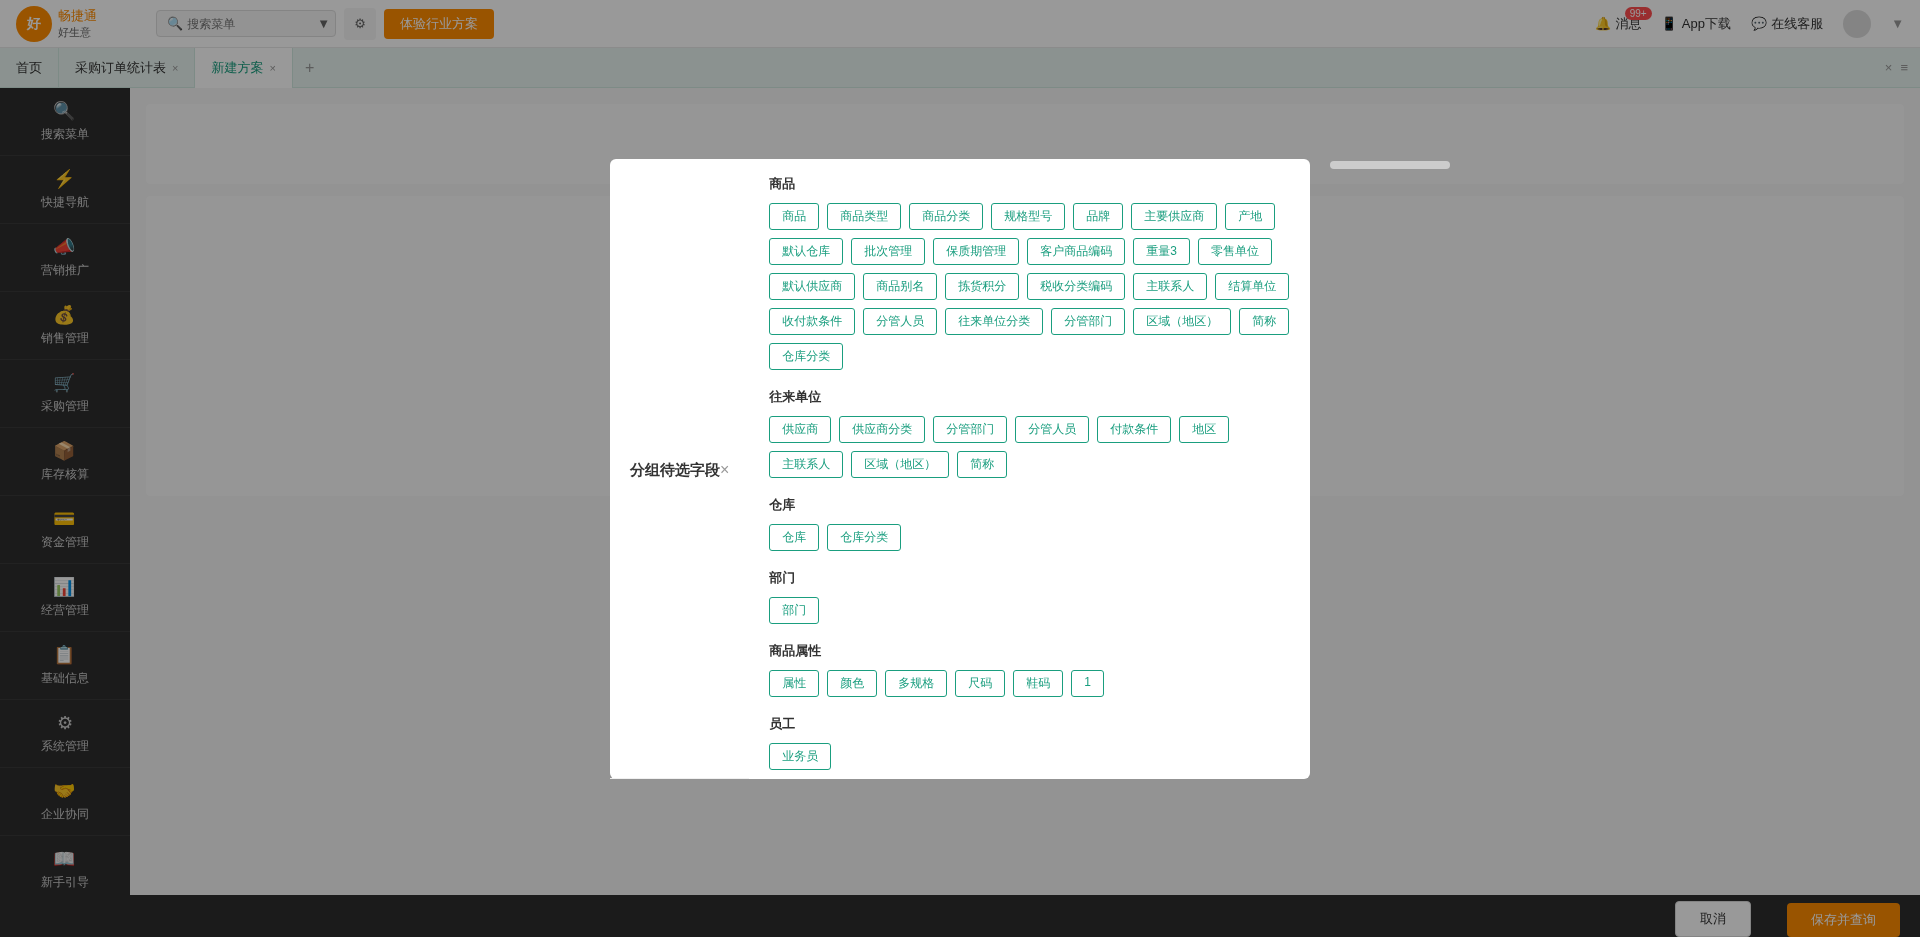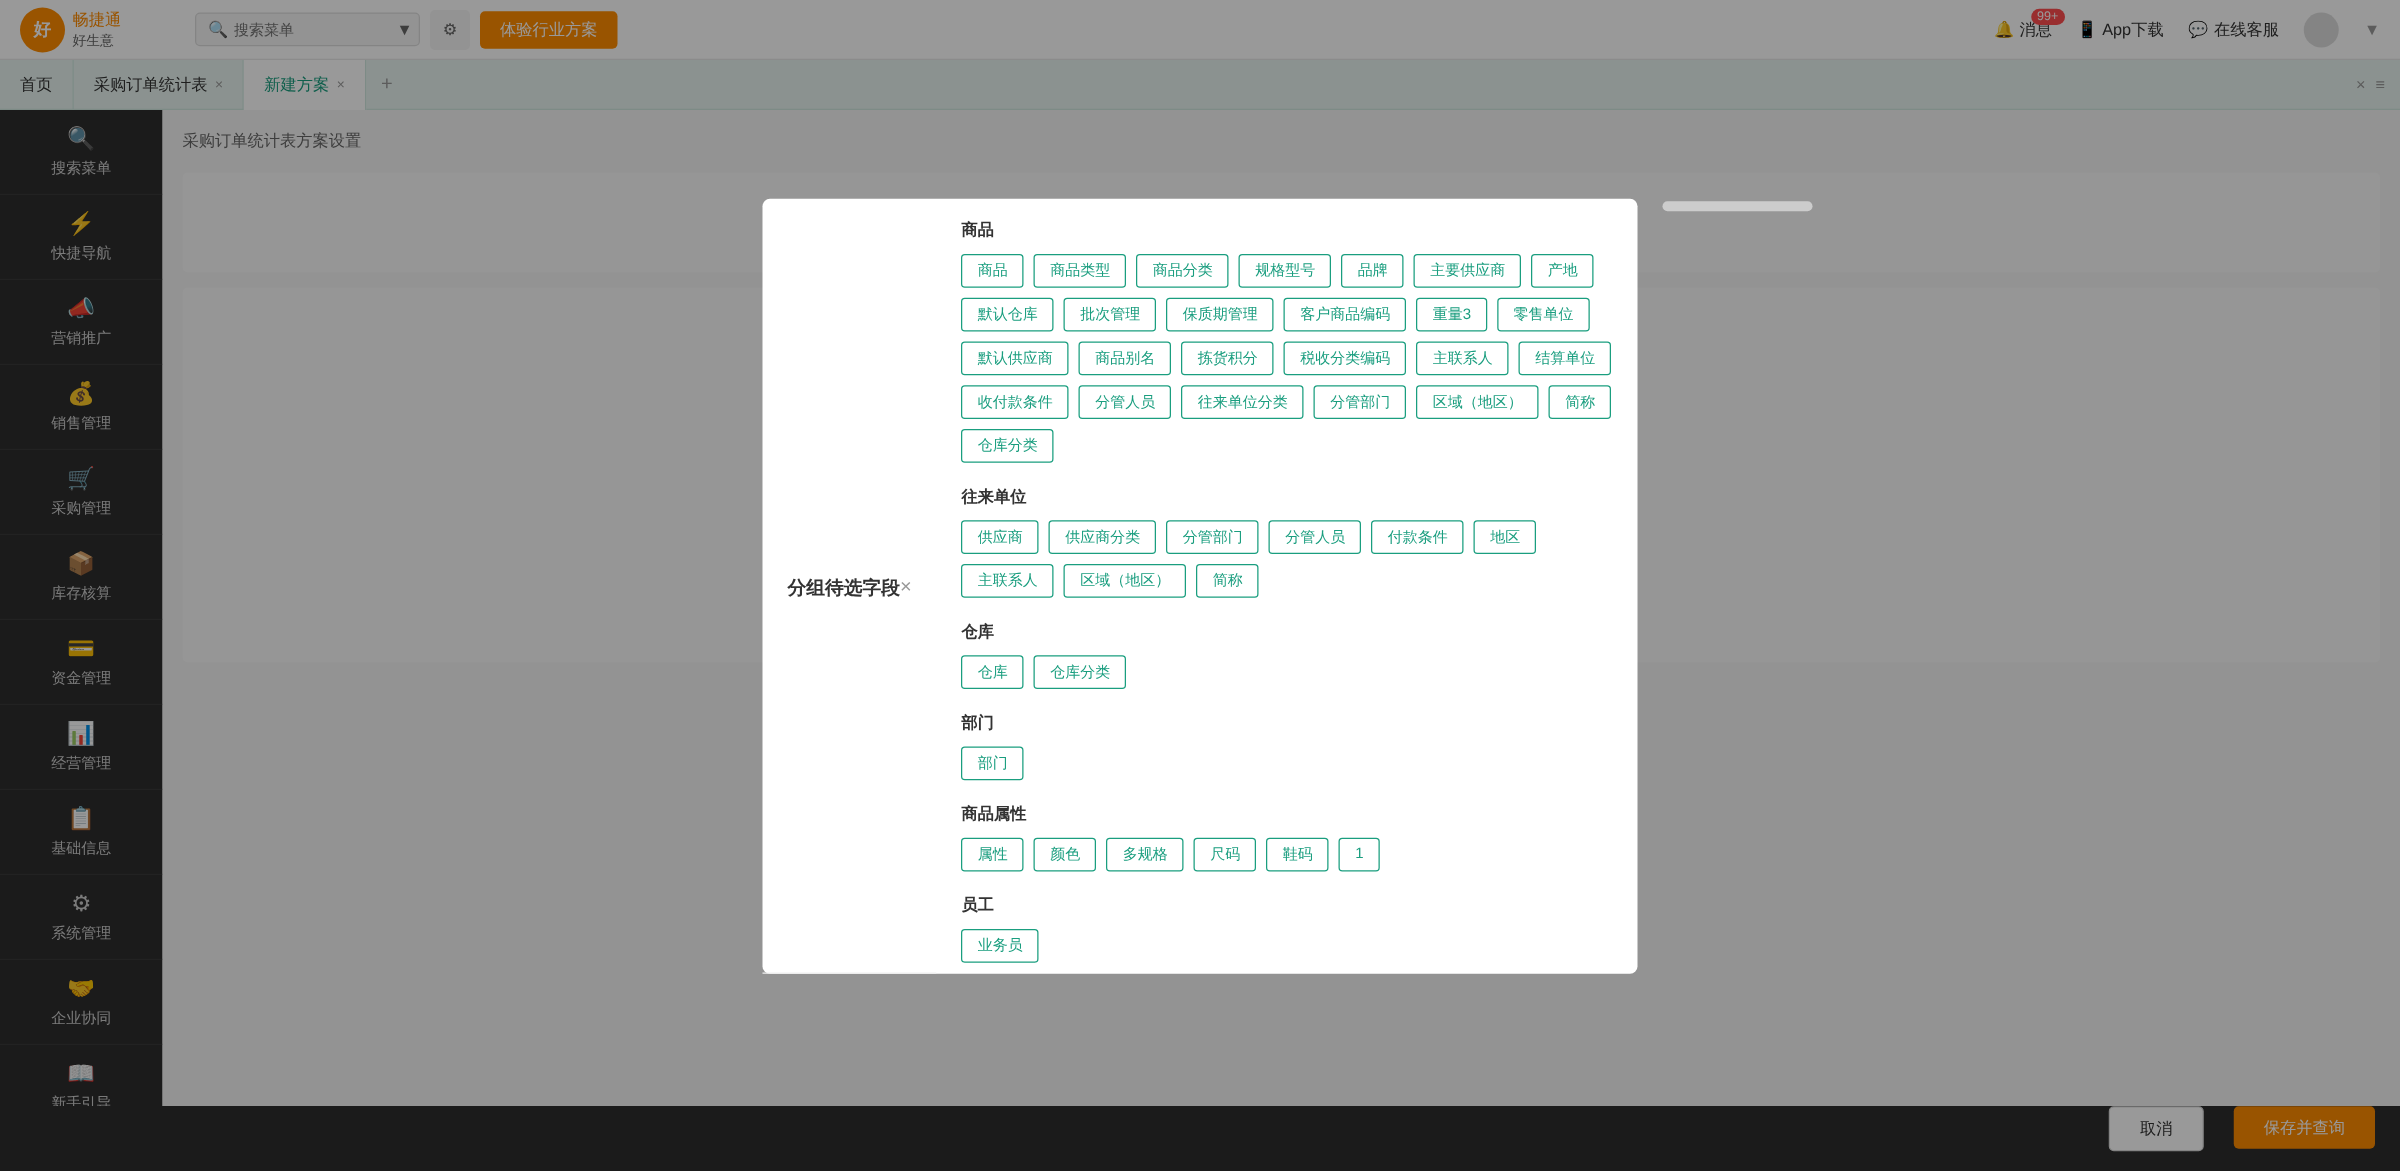--- a/index.html
+++ b/index.html
@@ -271,26 +271,27 @@
       padding: 4px 12px;
       font-size: 12px;
       cursor: pointer;
       background: white;
       white-space: nowrap;
     }
 
     .page-footer-bar {
       position: fixed;
       bottom: 0; left: 0; right: 0;
-      height: 52px;
+      height: 42px;
       background: #2d2d2d;
       display: flex;
-      align-items: flex-start;
+      align-items: flex-end;
       justify-content: flex-end;
       padding: 0 20px;
+      gap: 12px;
       z-index: 5;
     }
     .cancel-btn {
       background: white;
       border: 1px solid #ddd;
       border-radius: 4px;
       padding: 8px 24px;
       font-size: 13px;
       cursor: pointer;
       color: #333;
@@ -416,21 +417,20 @@
       <span>新手引导</span>
     </div>
     <div class="sidebar-item">
       <span class="s-icon">🔧</span>
 
     </div>
 
   </div>
 
   <div class="content-area">
-    <div class="page-breadcrumb">采购订单统计表方案设置</div>
     <div class="form-section" style="height:80px;"></div>
     <div class="form-section" style="height:300px;"></div>
   </div>
 </div>
 
 <div class="modal-overlay">
   <div class="modal">
     <div class="modal-header">
       <span class="modal-title">分组待选字段</span>
       <span class="modal-close">×</span>

